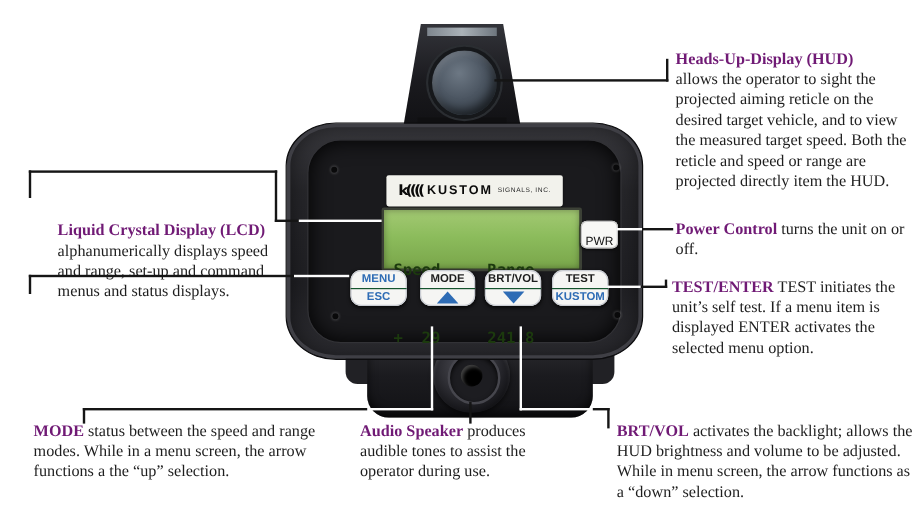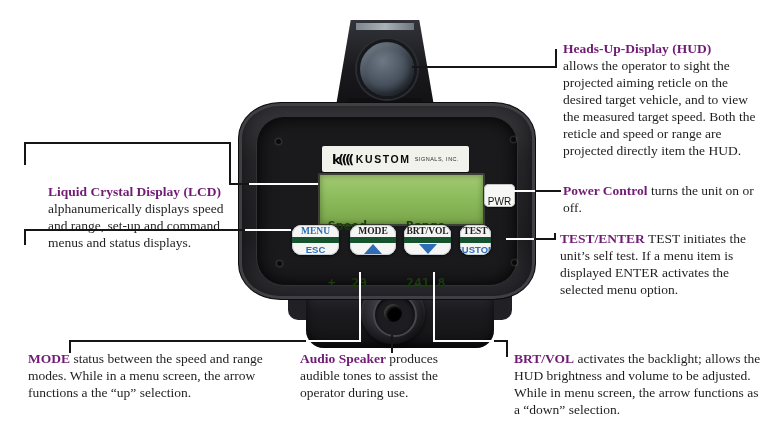--- a/index.html
+++ b/index.html
@@ -56,21 +56,21 @@
   .lcd div{white-space:pre;}
   
   .pwr-btn{position:absolute;left:245px;top:81px;width:31px;height:23px;background:#f7f7f5;border-radius:5px;
      display:flex;align-items:flex-end;justify-content:center;font-family:"Liberation Sans",sans-serif;
      font-weight:normal;font-size:10px;color:#141414;box-shadow:0 1px 2px rgba(0,0,0,.7), inset 0 0 0 1px #c4c4c4;}
   
   .key{position:absolute;top:122px;height:30px;background:#f5f5f3;border-radius:9px;z-index:4;
      display:flex;flex-direction:column;box-shadow:0 1px 3px rgba(0,0,0,.7), inset 0 0 0 1px #c9ccd2;overflow:hidden;
      font-family:"Liberation Sans",sans-serif;font-weight:bold;font-size:9.5px;color:#1d1d1d;}
   .key .half{flex:1;display:flex;align-items:center;justify-content:center;}
-  .key .half.top{border-bottom:6px solid #14532d;font-family:Liberation Serif, serif;}
+  .key .half.top{border-bottom:1px solid #14532d;}
   .blue{color:#2e6cb5;}
   .tri-up{width:0;height:0;border-left:9px solid transparent;border-right:9px solid transparent;border-bottom:10px solid #2e6cb5;}
   .tri-down{width:0;height:0;border-left:9px solid transparent;border-right:9px solid transparent;border-top:10px solid #2e6cb5;}
 </style>
 </head>
 <body>
 
 <div id="canvas">
 
   <div class="hud-housing">
@@ -118,21 +118,21 @@
       <div class="half">
           <span class="tri-up"></span>
         </div>
     </div>
     <div class="key" style="left:165px;width:47px;">
       <div class="half top">BRT/VOL</div>
       <div class="half">
           <span class="tri-down"></span>
         </div>
     </div>
-    <div class="key" style="left:221px;width:31px;">
+    <div class="key" style="left:221px;width:47px;">
       <div class="half top">TEST</div>
       <div class="half blue">KUSTOM</div>
     </div>
   </div>
 
   <div class="ln b" style="left:24px;top:142px;width:2px;height:23px;"></div>
   <div class="ln b" style="left:24px;top:142px;width:207px;height:2px;"></div>
   <div class="ln b" style="left:229px;top:142px;width:2px;height:43px;"></div>
   <div class="ln b" style="left:229px;top:183px;width:20px;height:2px;"></div>
   <div class="ln w" style="left:249px;top:183px;width:69px;height:2px;"></div>

